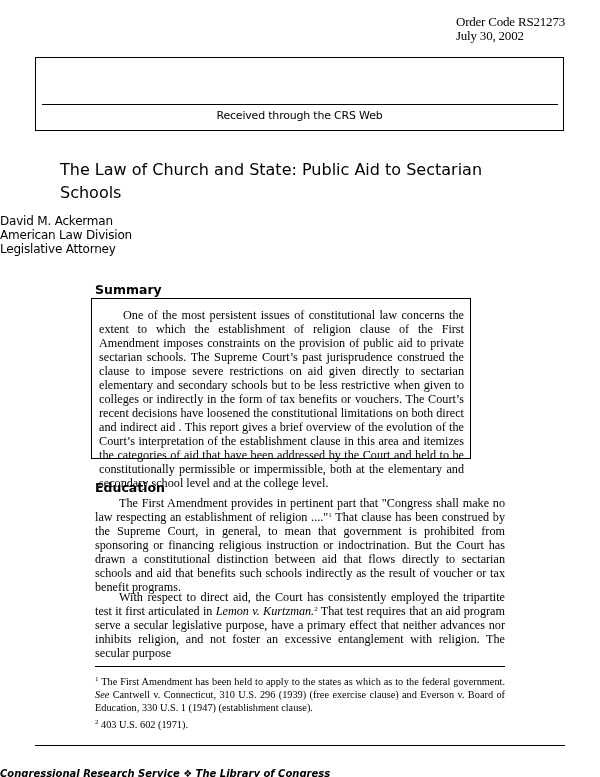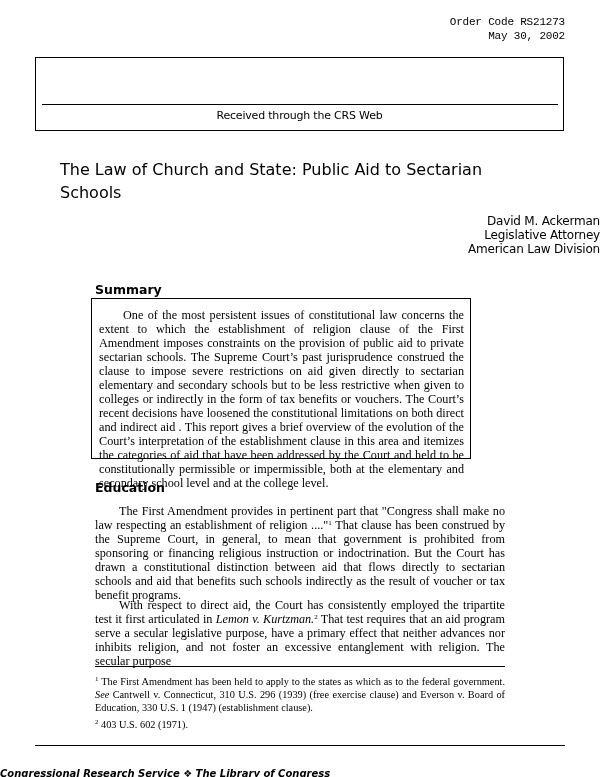--- a/index.html
+++ b/index.html
@@ -1,52 +1,52 @@
 <!DOCTYPE html>
 <html><head>
 <meta charset="utf-8">
 <style>
   html, body { margin: 0; padding: 0; background: #ffffff; }
   body { width: 600px; height: 777px; position: relative; overflow: hidden; color: #000; }
-  .order-code { position: absolute; top: 15px; right: 35px; text-align: right; font-size: 11px; line-height: 14px; font-family: Liberation Mono, monospace; letter-spacing: -0.2px; }
+  .order-code { position: absolute; top: 15px; right: 35px; text-align: left; font-size: 13px; line-height: 14px; font-family: Liberation Serif, serif; letter-spacing: -0.2px; }
   .masthead { position: absolute; left: 35px; top: 57px; width: 527px; height: 72px; border: 1.5px solid #000; }
   .masthead-title { position: absolute; left: 0; right: 0; top: 4px; text-align: center; font-family: "DejaVu Sans", sans-serif; font-size: 33px; line-height: 40px; letter-spacing: -0.5px; }
   .masthead-rule { position: absolute; left: 6px; right: 5px; top: 46px; border-top: 1.3px solid #000; }
   .masthead-sub { position: absolute; left: 0; right: 0; top: 48px; text-align: center; font-family: "DejaVu Sans", sans-serif; font-size: 11px; line-height: 20px; letter-spacing: -0.2px; }
   .doc-title { position: absolute; left: 60px; right: 60px; top: 158px; text-align: left; font-family: "DejaVu Sans", sans-serif; font-weight: normal; font-size: 16px; line-height: 23px; }
-  .author-block { position: absolute; left: 0; right: 0; top: 214px; text-align: right; font-family: "DejaVu Sans", sans-serif; font-size: 12px; line-height: 14px; letter-spacing: -0.2px; }
+  .author-block { position: absolute; left: 0; right: 0; top: 214px; text-align: left; font-family: "DejaVu Sans", sans-serif; font-size: 12px; line-height: 14px; letter-spacing: -0.2px; }
   .section-heading { position: absolute; left: 95px; font-family: "DejaVu Sans", sans-serif; font-weight: bold; font-size: 12.5px; line-height: 16px; margin-top: 12px; }
   .summary-box { position: absolute; left: 91px; top: 298px; width: 380px; height: 161px; border: 1.3px solid #000; box-sizing: border-box; padding: 9px 6px 0 7px; }
   .para { font-family: "Liberation Serif", serif; font-size: 12.2px; line-height: 14px; text-align: justify; margin: 0; text-indent: 24px; }
-  .body-para { position: absolute; left: 95px; width: 410px; margin-top: 8px; }
+  .body-para { position: absolute; left: 95px; width: 410px; }
   .fn-rule { position: absolute; left: 95px; width: 410px; top: 666px; border-top: 1px solid #000; }
   .footnote { position: absolute; left: 95px; width: 410px; font-family: "Liberation Serif", serif; font-size: 10.3px; line-height: 13px; text-align: justify; margin: 0; }
   sup { font-size: 7px; vertical-align: top; position: relative; top: -2px; }
   .bottom-rule { position: absolute; left: 35px; width: 530px; top: 745px; border-top: 1.3px solid #000; }
   .footer { position: absolute; left: 0; right: 0; top: 766px; text-align: left; font-family: "DejaVu Sans", sans-serif; font-weight: bold; font-style: italic; font-size: 10px; line-height: 15px; }
 </style>
 </head>
 <body>
 
 <div class="order-code">
   <div>Order Code RS21273</div>
-  <div>May 30, 2002</div>
+  <div>July 30, 2002</div>
 </div>
 
 <div class="masthead">
   <div class="masthead-rule"></div>
   <div class="masthead-sub">Received through the CRS Web</div>
 </div>
 
 <div class="doc-title">The Law of Church and State: Public Aid to Sectarian Schools</div>
 
 <div class="author-block">
   <div>David M. Ackerman</div>
+  <div>American Law Division</div>
   <div>Legislative Attorney</div>
-  <div>American Law Division</div>
 </div>
 
 <div class="section-heading" style="top:270px;">Summary</div>
 
 <div class="summary-box">
   <p class="para">One of the most persistent issues of constitutional law concerns the extent to which the establishment of religion clause of the First Amendment imposes constraints on the provision of public aid to private sectarian schools.  The Supreme Court’s past jurisprudence construed the clause to impose severe restrictions on aid given directly to sectarian elementary and secondary schools but to be less restrictive when given to colleges or indirectly in the form of tax benefits or vouchers.  The Court’s recent decisions have loosened the constitutional limitations on both direct and indirect aid . This report gives a brief overview of the evolution of the Court’s interpretation of the establishment clause in this area and itemizes the categories of aid that have been addressed by the Court and held to be constitutionally permissible or impermissible, both at the elementary and secondary school level and at the college level.</p>
 </div>
 
 <div class="section-heading" style="top:468px;">Education</div>
 

